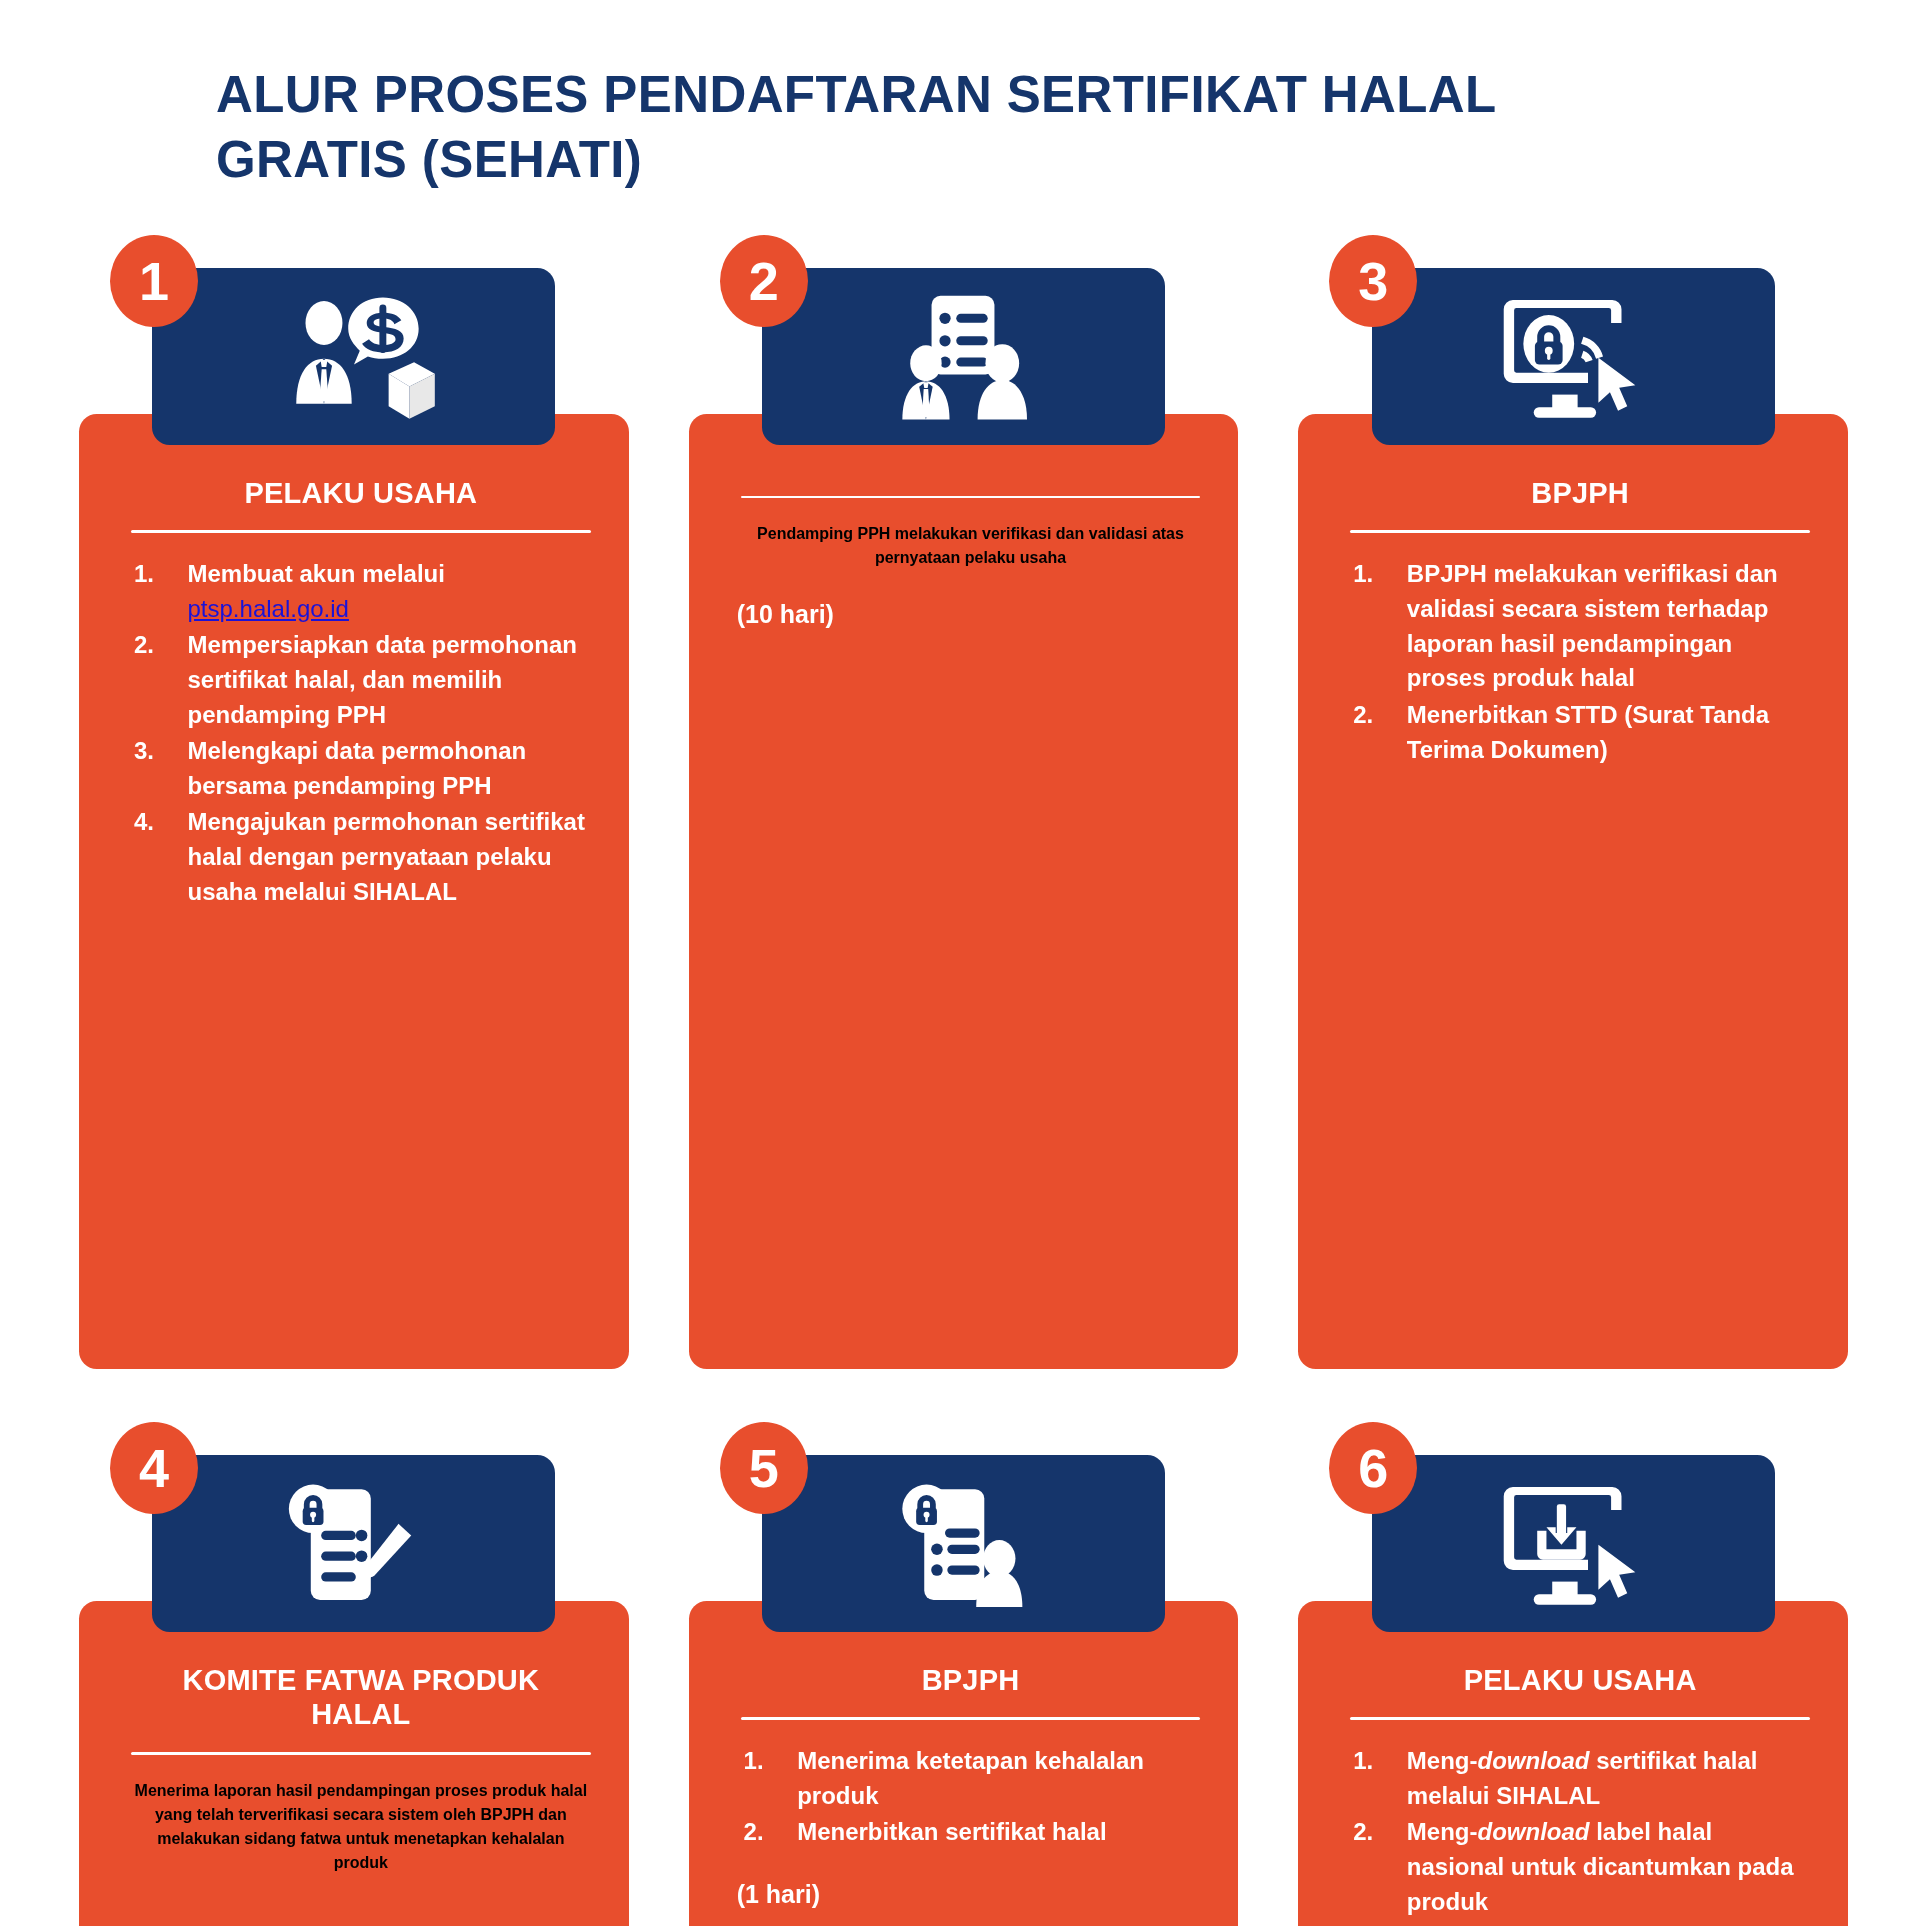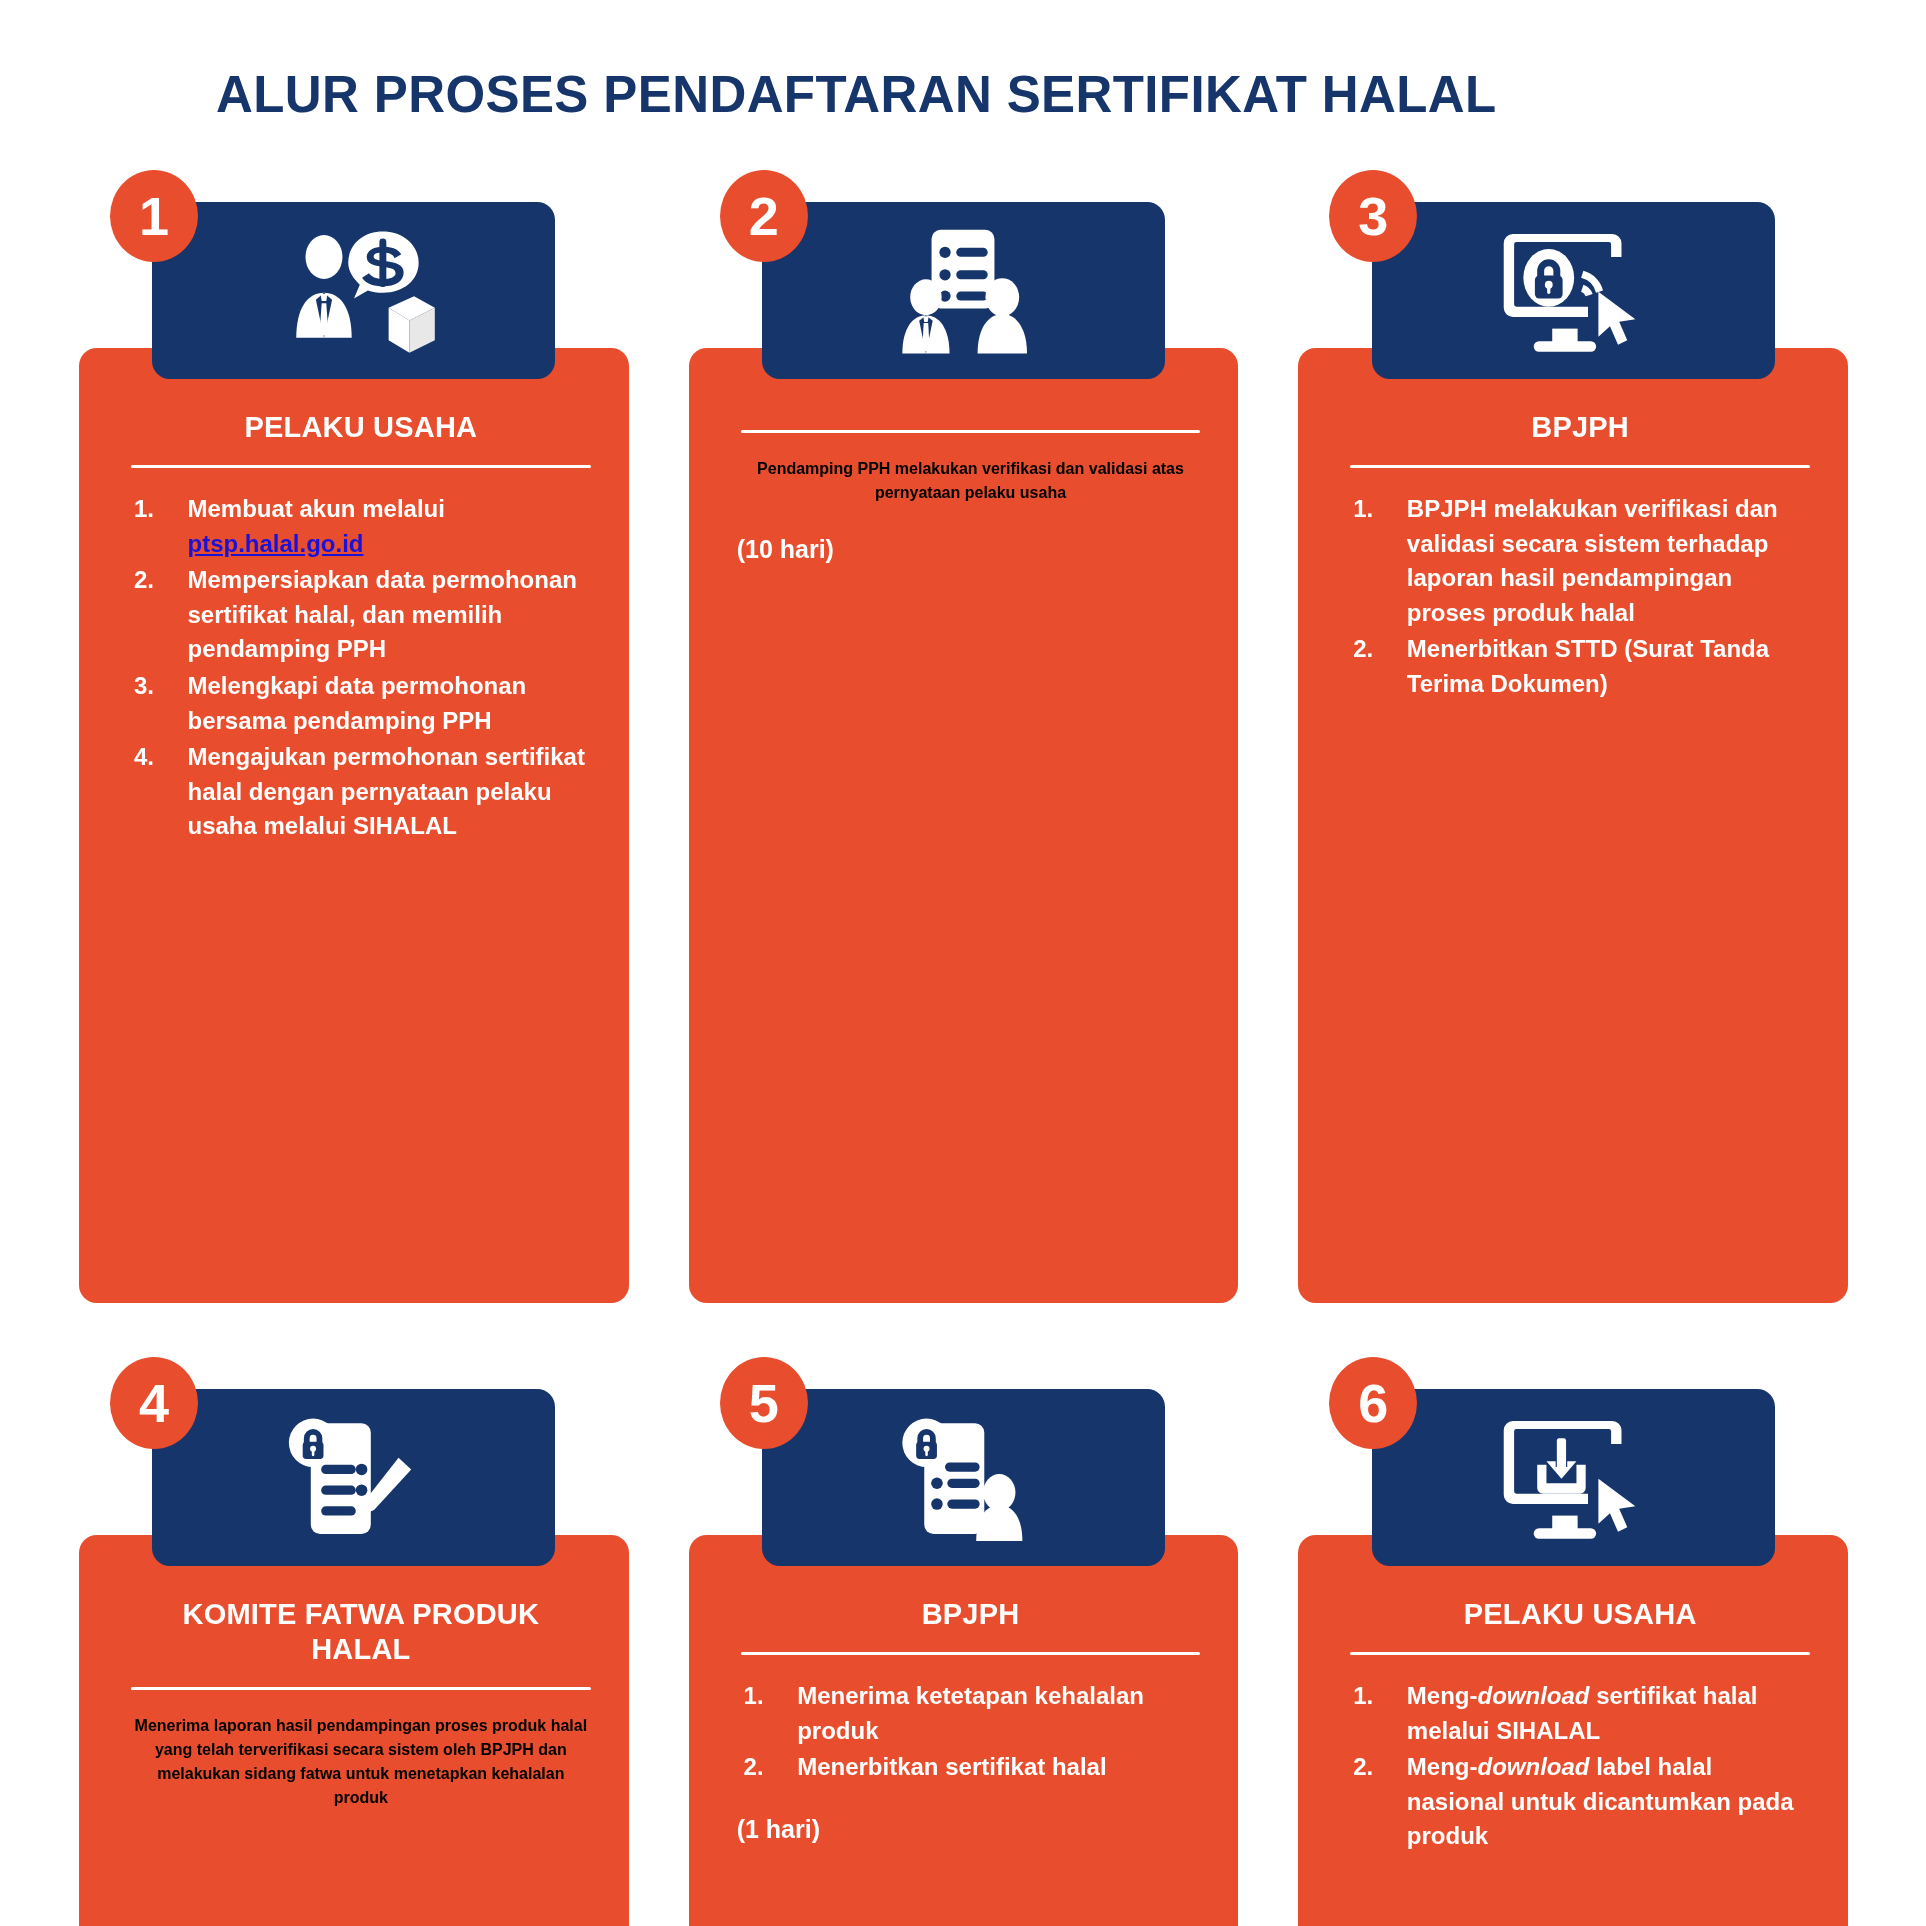--- a/index.html
+++ b/index.html
@@ -134,21 +134,21 @@
     font-size: 16px;
     line-height: 1.5;
     font-weight: 700;
     text-align: center;
     padding: 0 7px;
   }
 
   .link {
     color: #1a12d8;
     text-decoration: underline;
-    font-weight: 700;
+    font-weight: 400;
   }
 
   .duration {
     color: #ffffff;
     font-size: 25px;
     font-weight: 800;
     margin-top: 30px;
   }
 
   em.it { font-weight: 700; }
@@ -172,20 +172,21 @@
     line-height: 1;
   }
 </style>
 </head>
 <body>
 
 <div id="page">
 
   <div class="title-block">
     <div class="title-line">ALUR PROSES PENDAFTARAN SERTIFIKAT HALAL</div>
+    <div class="title-line">GRATIS (SEHATI)</div>
   </div>
 
   <div class="grid">
 
     <div class="card">
       <div class="badge">1</div>
       <div class="icon-box">
         <span>
           <svg width="162" height="127" viewBox="0 0 140 110" xmlns="http://www.w3.org/2000/svg">
             <g fill="#ffffff">

